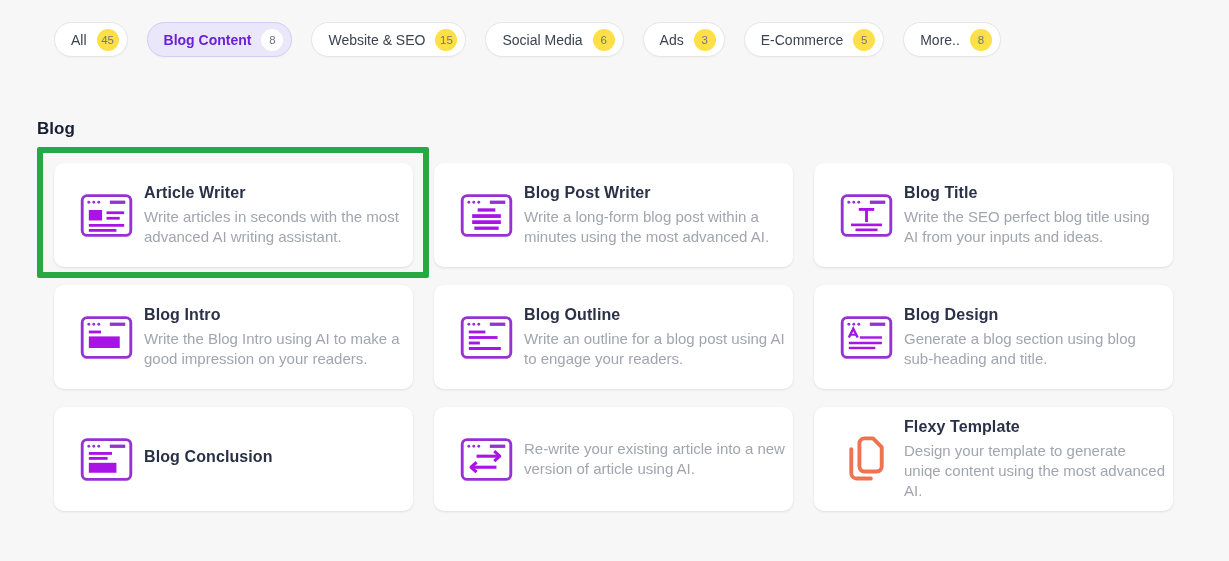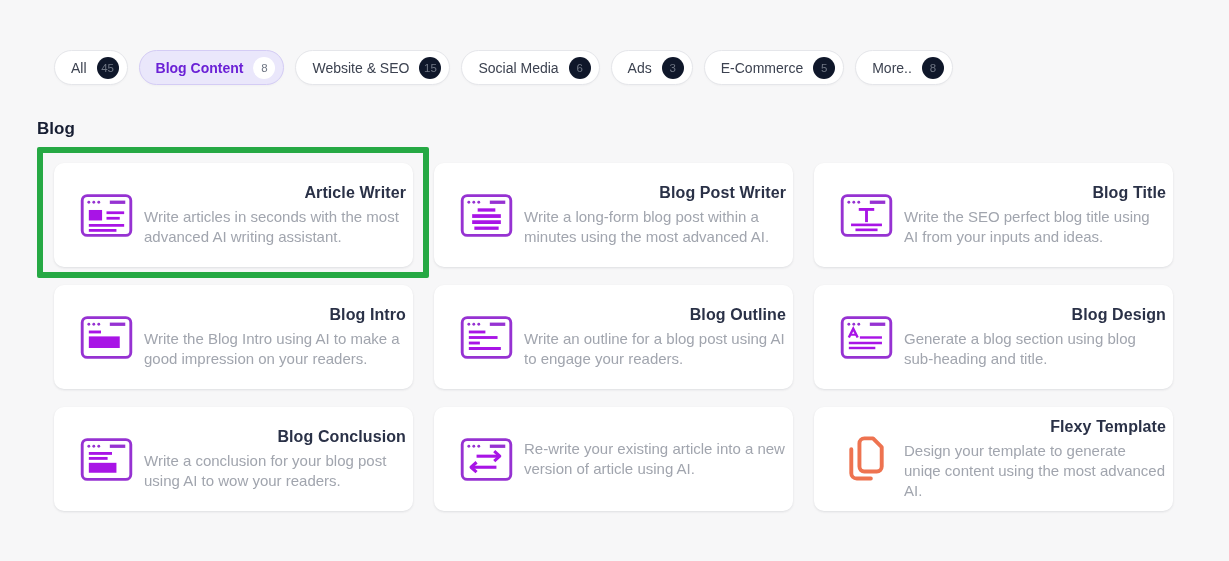--- a/index.html
+++ b/index.html
@@ -6,37 +6,37 @@
   html,body { width:1229px; height:561px; }
   body {
     position:relative;
     background:#f7f7f8;
     font-family:"Liberation Sans", sans-serif;
     overflow:hidden;
   }
 
   
   .tabs {
-    position:absolute; left:54px; top:50px;
-    display:flex; gap:11px; align-items:center;
+    position:absolute; left:54px; top:22px;
+    display:flex; gap:19px; align-items:center;
   }
   .tab {
     display:flex; align-items:center; gap:10px;
     height:35px; padding:0 8px 0 16px;
     background:#ffffff;
     border:1px solid #e5e6ea;
     border-radius:18px;
     box-shadow:0 1px 2px rgba(0,0,0,.03);
     font-size:14px; color:#3c4250;
     cursor:pointer; white-space:nowrap;
   }
   .tab .badge {
     min-width:22px; height:22px; padding:0 4px;
     border-radius:11px;
-    background:#0f172a; color:#6f7684;
+    background:#fde047; color:#6f7684;
     font-size:11.5px;
     display:flex; align-items:center; justify-content:center;
   }
   .tab.active {
     background:#eae7fb;
     border-color:#d4ccf5;
     color:#6b21d6;
     font-weight:bold;
   }
   .tab.active .badge { background:#ffffff; color:#6f7684; font-weight:normal; }
@@ -60,21 +60,21 @@
     border-radius:10px;
     box-shadow:0 1px 3px rgba(16,24,40,.07), 0 1px 2px rgba(16,24,40,.04);
     display:flex; align-items:center;
     padding-left:26px;
     cursor:pointer;
   }
   .card .icon-wrap { width:53px; flex:0 0 53px; margin-right:11px; display:flex; align-items:center; }
   .card .txt { max-width:262px; }
   .card h3 {
     font-size:16px; font-weight:bold; color:#2a3147;
-    margin-bottom:5px; letter-spacing:.1px;text-align:right;
+    margin-bottom:5px; letter-spacing:.1px;
   }
   .card p {
     font-size:15px; line-height:20px; color:#a1a5ae;
   }
 
   
   .annotation-box {
     position:absolute; left:37px; top:147px;
     width:392px; height:131px;
     border:6px solid #26a944;
@@ -251,21 +251,20 @@
           <circle cx="12.5" cy="9" r="1.3" fill="#9632d2"></circle>
           <circle cx="17" cy="9" r="1.3" fill="#9632d2"></circle>
         <line x1="27" y1="9" x2="41" y2="9" stroke="#9632d2" stroke-width="3"></line>
         <line x1="8" y1="15.5" x2="29" y2="15.5" stroke="#a814e6" stroke-width="2.6"></line>
         <line x1="8" y1="20" x2="25" y2="20" stroke="#a814e6" stroke-width="2.6"></line>
         <rect x="8" y="24" width="25" height="9" fill="#a814e6"></rect>
       </svg>
     </span>
     <span class="txt">
       <h3>Blog Conclusion</h3>
-      <p>Write a conclusion for your blog post using AI to wow your readers.</p>
     </span>
   </div>
 
   <div class="card">
     <span class="icon-wrap">
       <svg width="53" height="47" viewBox="0 0 48 42">
         <rect x="2" y="3" width="44" height="36" rx="4.5" fill="none" stroke="#9632d2" stroke-width="2.6"></rect>
         <circle cx="8" cy="9" r="1.3" fill="#9632d2"></circle>
           <circle cx="12.5" cy="9" r="1.3" fill="#9632d2"></circle>
           <circle cx="17" cy="9" r="1.3" fill="#9632d2"></circle>

